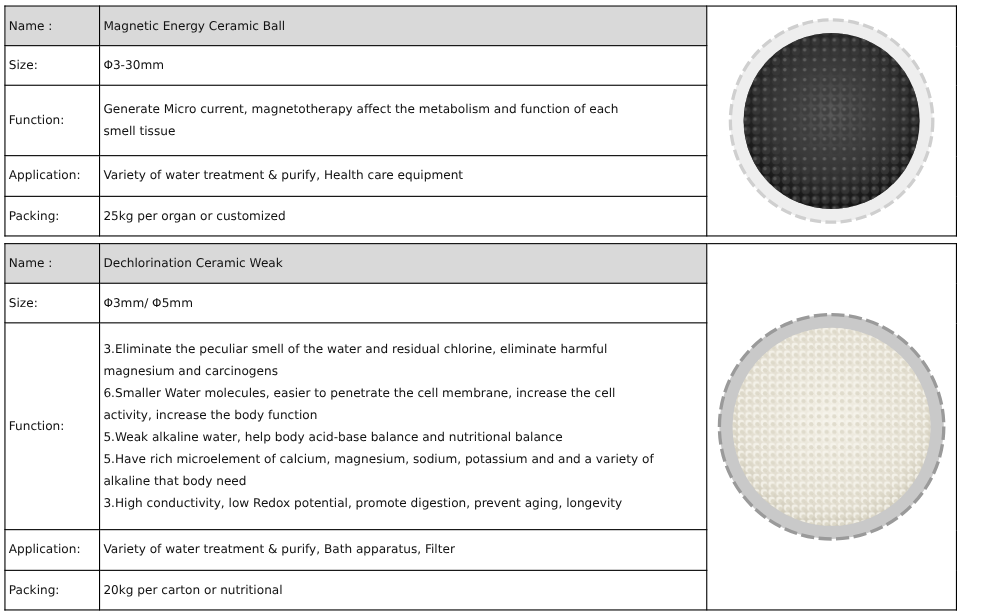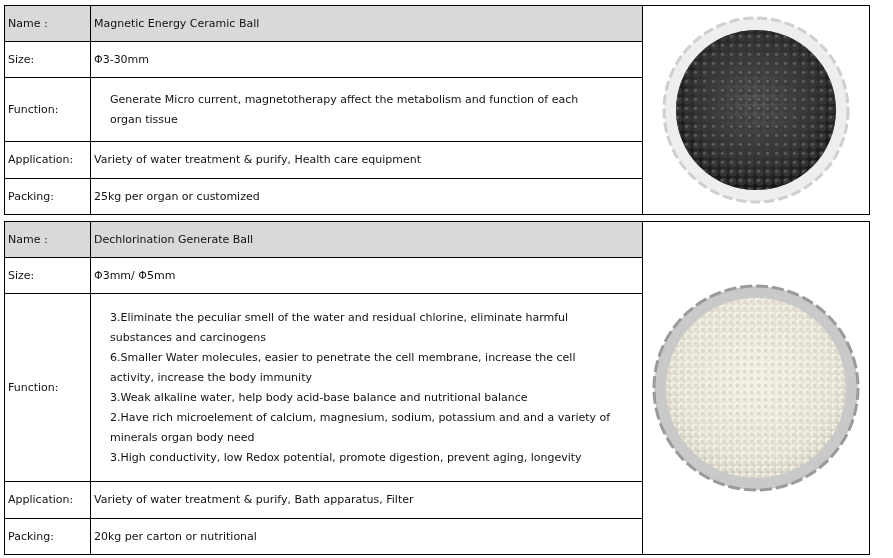--- a/index.html
+++ b/index.html
@@ -17,21 +17,21 @@
       overflow: hidden;
     }
     .col-label { width: 86px; }
     .col-value { width: 552px; }
     .col-img { width: 227px; }
     .hdr td.lab, .hdr td.val { background: #d9d9d9; }
     .img-cell { background: #fff; text-align: center; padding: 0 !important; }
     #t1 { top: 5px; }
     #t2 { top: 221px; }
     .dish { display: block; margin: 0 auto; }
-    .fn-line { display: block; margin-left: 16px; }
+    .fn-line { display: block; }
   </style>
 </head>
 <body>
 
 <table class="spec-table" id="t1">
   <colgroup>
       <col class="col-label">
       <col class="col-value">
       <col class="col-img">
     </colgroup>
@@ -61,21 +61,21 @@
     </td>
   </tr>
   <tr style="height:36px">
     <td>Size:</td>
     <td>Φ3-30mm</td>
   </tr>
   <tr style="height:64px">
     <td>Function:</td>
     <td>
       <span class="fn-line">Generate Micro current, magnetotherapy affect the metabolism and function of each</span>
-      <span class="fn-line">organ tissue</span>
+      <span class="fn-line">smell tissue</span>
     </td>
   </tr>
   <tr style="height:37px">
     <td>Application:</td>
     <td>Variety of water treatment &amp; purify, Health care equipment</td>
   </tr>
   <tr style="height:36px">
     <td>Packing:</td>
     <td>25kg per organ or customized</td>
   </tr>
@@ -84,21 +84,21 @@
 
 <table class="spec-table" id="t2">
   <colgroup>
       <col class="col-label">
       <col class="col-value">
       <col class="col-img">
     </colgroup>
   <tbody>
       <tr class="hdr" style="height:36px">
     <td class="lab">Name :</td>
-    <td class="val">Dechlorination  Generate Ball</td>
+    <td class="val">Dechlorination  Ceramic Weak</td>
     <td class="img-cell" rowspan="5">
       <svg class="dish" width="215" height="210" viewBox="0 0 215 210">
         <defs>
           <radialGradient id="wh" cx="50%" cy="45%" r="55%">
             <stop offset="0%" stop-color="#f3f0e6"></stop>
             <stop offset="80%" stop-color="#e2ddcf"></stop>
             <stop offset="100%" stop-color="#cfcab9"></stop>
           </radialGradient>
           <pattern id="whballs" width="7" height="7" patternUnits="userSpaceOnUse">
             <circle cx="3.5" cy="3.5" r="3" fill="#f6f4ec"></circle>
@@ -114,26 +114,26 @@
     </td>
   </tr>
   <tr style="height:36px">
     <td>Size:</td>
     <td>Φ3mm/ Φ5mm</td>
   </tr>
   <tr style="height:188px">
     <td>Function:</td>
     <td>
       <span class="fn-line">3.Eliminate the peculiar smell of the water and residual chlorine, eliminate harmful</span>
-      <span class="fn-line">substances and carcinogens</span>
+      <span class="fn-line">magnesium and carcinogens</span>
       <span class="fn-line">6.Smaller Water molecules, easier to penetrate the cell membrane, increase the cell</span>
-      <span class="fn-line">activity, increase the body immunity</span>
-      <span class="fn-line">3.Weak alkaline water, help body acid-base balance and nutritional balance</span>
-      <span class="fn-line">2.Have rich microelement of calcium, magnesium, sodium, potassium and and a variety of</span>
-      <span class="fn-line">minerals organ body need</span>
+      <span class="fn-line">activity, increase the body function</span>
+      <span class="fn-line">5.Weak alkaline water, help body acid-base balance and nutritional balance</span>
+      <span class="fn-line">5.Have rich microelement of calcium, magnesium, sodium, potassium and and a variety of</span>
+      <span class="fn-line">alkaline that body need</span>
       <span class="fn-line">3.High conductivity, low Redox potential, promote digestion, prevent aging, longevity</span>
     </td>
   </tr>
   <tr style="height:37px">
     <td>Application:</td>
     <td>Variety of water treatment &amp; purify, Bath apparatus, Filter</td>
   </tr>
   <tr style="height:36px">
     <td>Packing:</td>
     <td>20kg per carton or nutritional</td>

